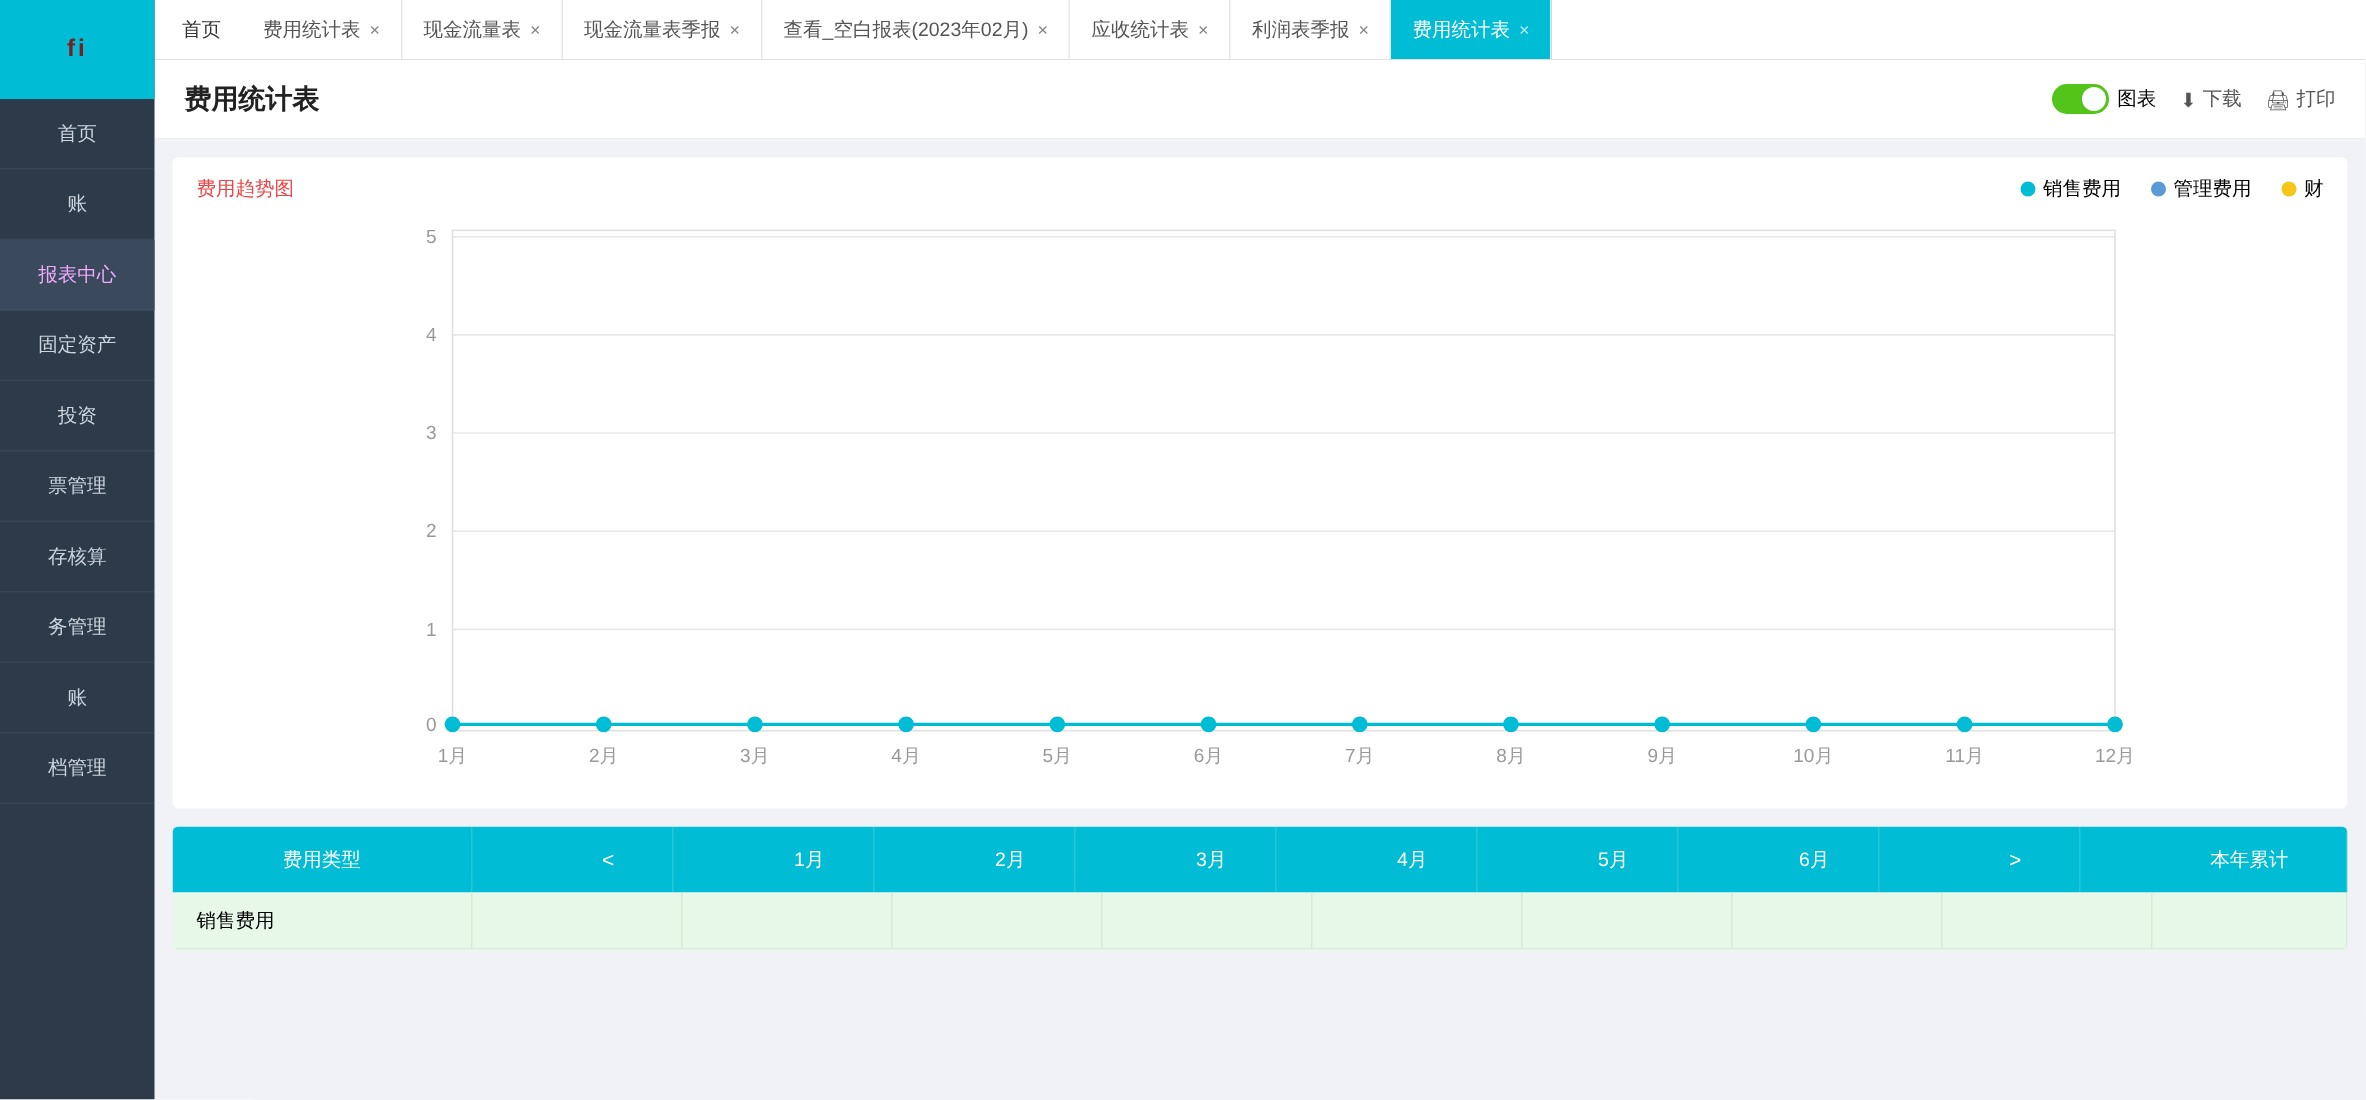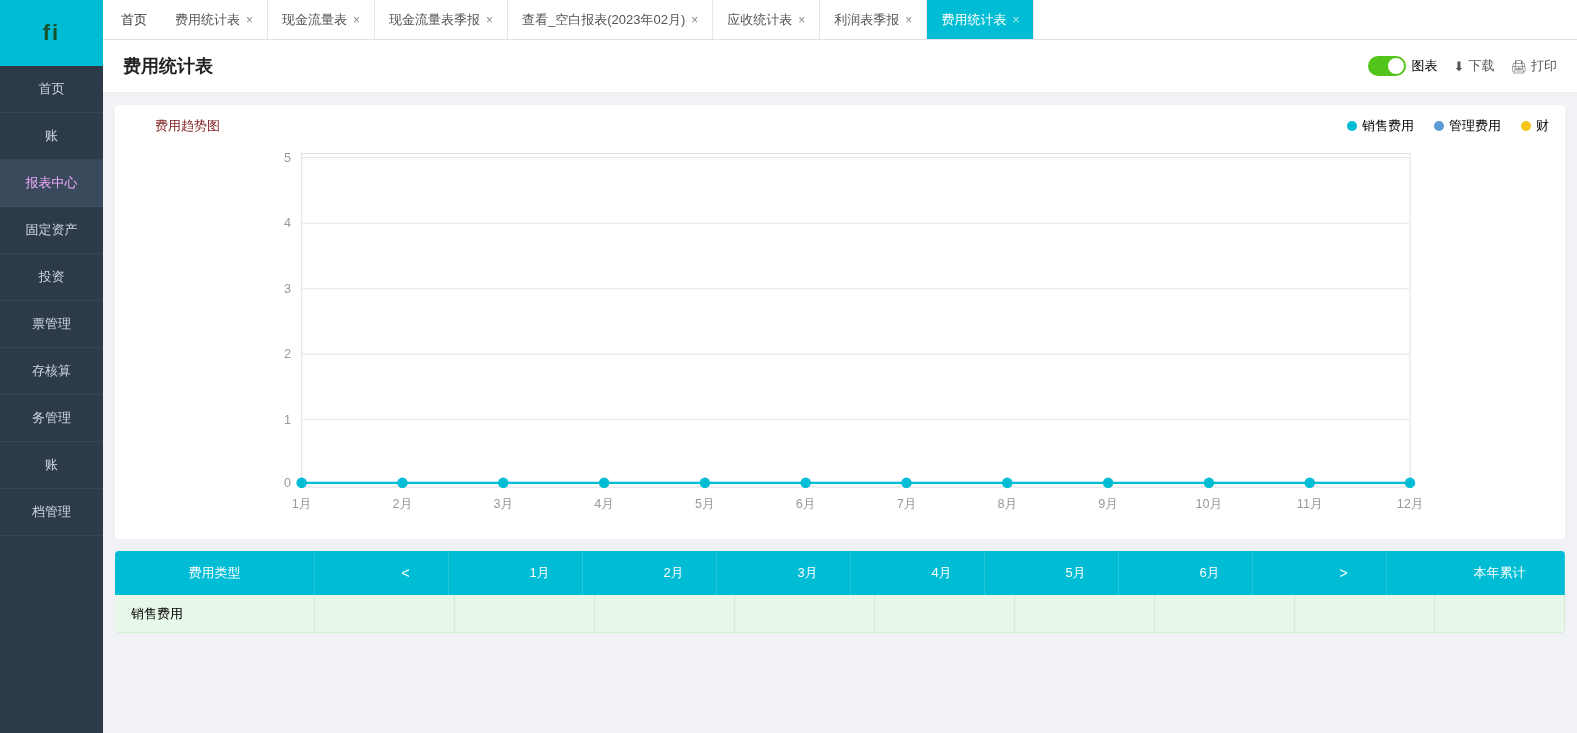--- a/index.html
+++ b/index.html
@@ -14,22 +14,22 @@
       height: 100%;
       flex-shrink: 0;
       z-index: 10;
     }
     .sidebar-logo {
       height: 66px;
       background: #00bcd4;
       display: flex;
       align-items: center;
       justify-content: center;
-      color: #14532d;
-      font-size: 22px;
+      color: #7f1d1d;
+      font-size: 16px;
       font-weight: bold;
       letter-spacing: 2px;
     }
     .sidebar-item {
       color: #cdd5df;
       padding: 14px 0;
       text-align: center;
       font-size: 13px;
       cursor: pointer;
       border-bottom: 1px solid rgba(255,255,255,0.05);
@@ -150,22 +150,21 @@
       border-radius: 4px;
     }
     .chart-header {
       display: flex;
       align-items: center;
       justify-content: space-between;
       margin-bottom: 8px;
     }
     .chart-title {
       font-size: 13px;
-      color: #7f1d1d;
-      margin-left: 24px;
+      color: #ef4444;
     }
     .chart-legend {
       display: flex;
       align-items: center;
       gap: 20px;
       font-size: 13px;
     }
     .legend-item {
       display: flex;
       align-items: center;

